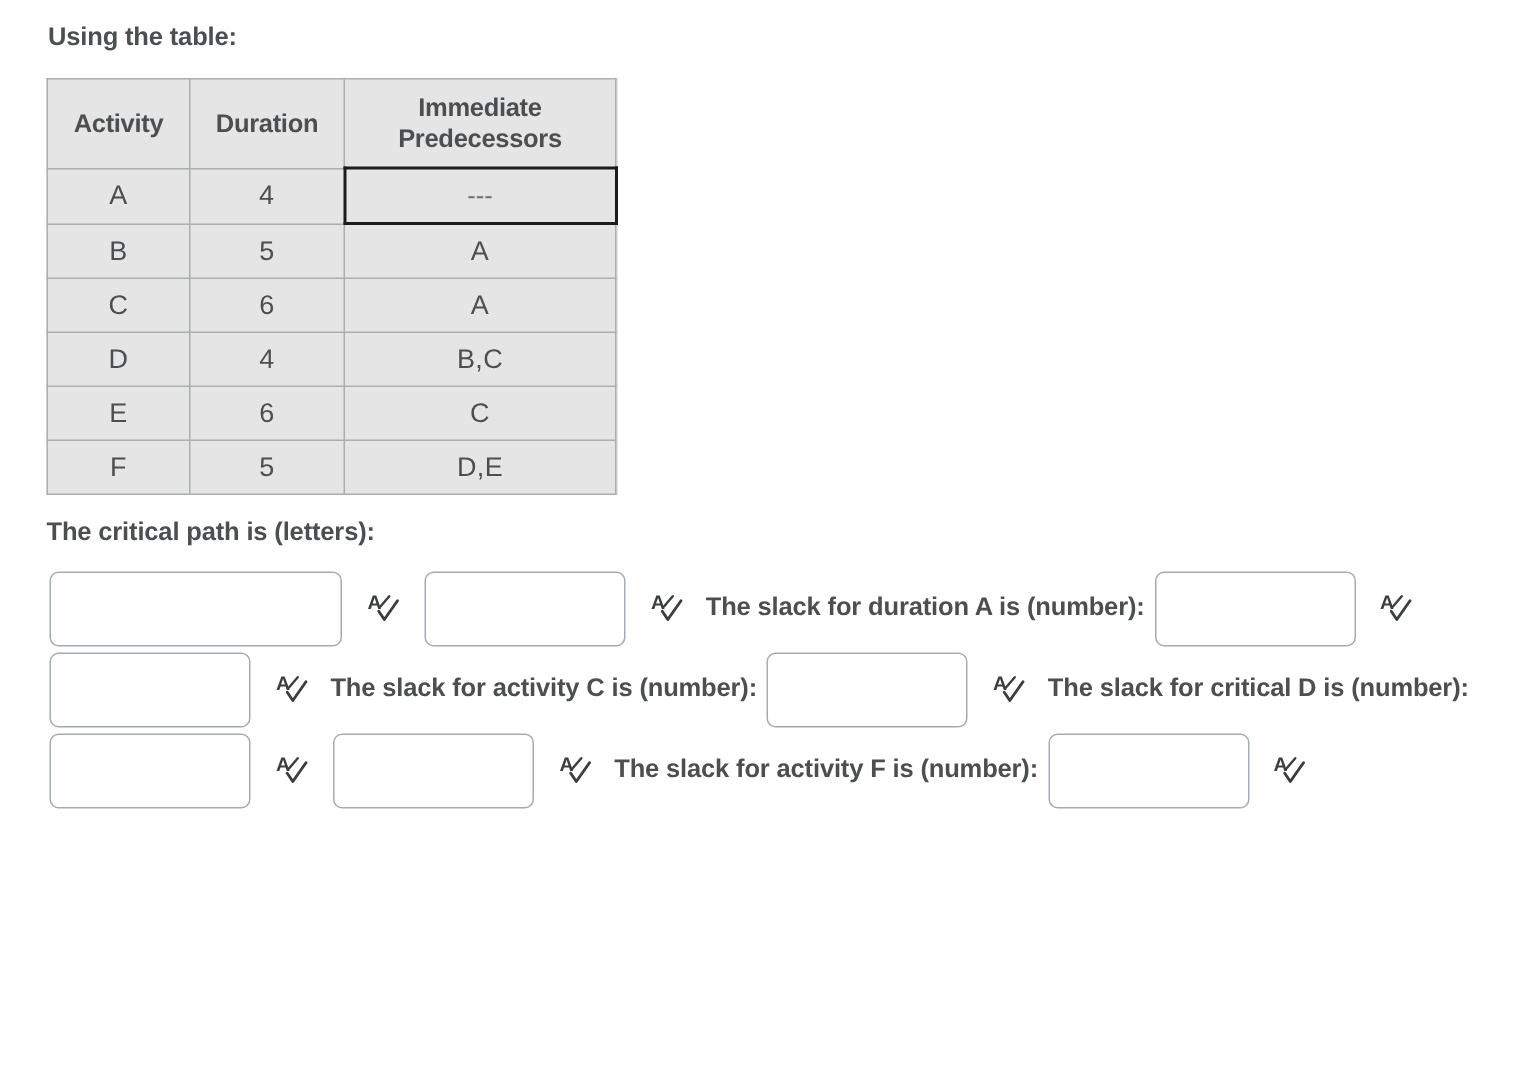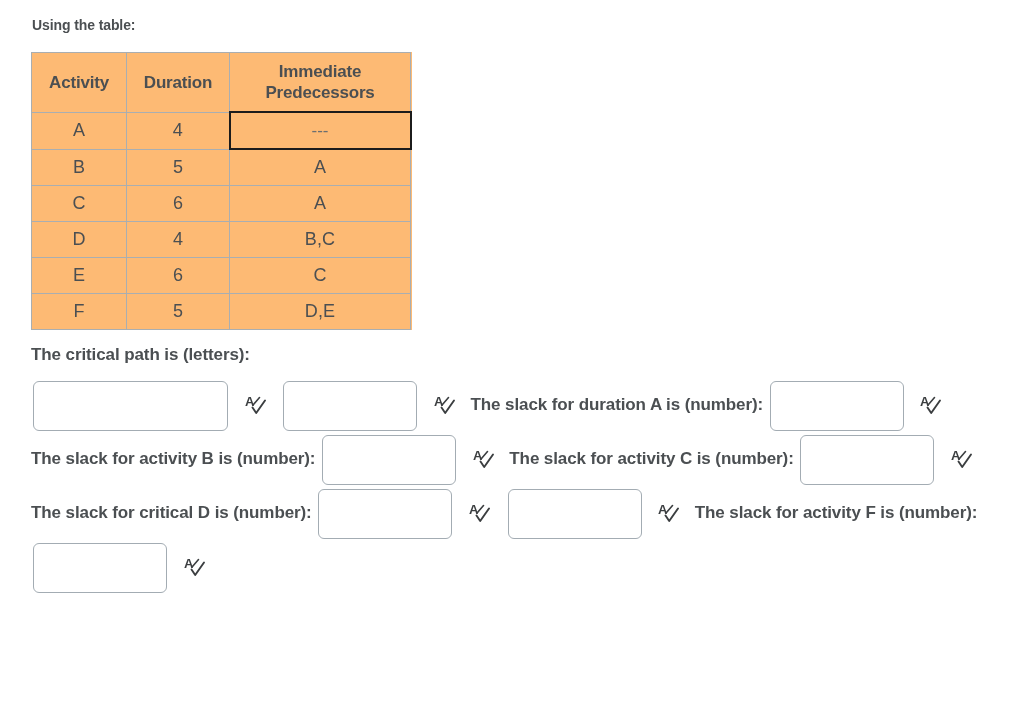--- a/index.html
+++ b/index.html
@@ -18,38 +18,38 @@
   .page {
     position: relative;
     width: 1024px;
     height: 718px;
     box-sizing: border-box;
     padding: 8px 30px 0 31px;
   }
 
   
   .intro {
-    font-size: 14px;
+    font-size: 17px;
     font-weight: bold;
     color: #4b4f52;
     letter-spacing: -0.1px;
     margin: 6px 0 16px 1px;
     line-height: 22px;
   }
 
   
   .tbl-wrap {
     margin: 0 0 0 0;
   }
   table.act-table {
     border-collapse: collapse;
     table-layout: fixed;
     font-size: 17px;
     color: #4b4f52;
-    background: #fdba74;
+    background: #e5e5e5;
   }
   table.act-table td, table.act-table th {
     border: 1px solid #a9aeb1;
     text-align: center;
     vertical-align: middle;
     padding: 0;
     font-weight: normal;
   }
   table.act-table thead th {
     font-weight: bold;
@@ -201,21 +201,20 @@
     </span>
     <span class="qtext">The slack for duration A is (number):</span>
     <input class="blank" type="text" value="" style="">
     <span class="a-check">
       <svg viewBox="0 0 26 24" width="26" height="24" aria-hidden="true">
         <text x="1" y="12" font-family="Liberation Sans, sans-serif" font-size="13" font-weight="bold" fill="#3b3e40">A</text>
         <path d="M9.5 10.5 L15.5 3.5" stroke="#3b3e40" stroke-width="1.6" fill="none" stroke-linecap="round"></path>
         <path d="M8.5 13.5 L12.2 19 L21 6.5" stroke="#3b3e40" stroke-width="1.9" fill="none" stroke-linecap="round" stroke-linejoin="round"></path>
       </svg>
     </span>
-    <span class="qtext">The slack for activity B is (number):</span>
     <input class="blank" type="text" value="" style="">
     <span class="a-check">
       <svg viewBox="0 0 26 24" width="26" height="24" aria-hidden="true">
         <text x="1" y="12" font-family="Liberation Sans, sans-serif" font-size="13" font-weight="bold" fill="#3b3e40">A</text>
         <path d="M9.5 10.5 L15.5 3.5" stroke="#3b3e40" stroke-width="1.6" fill="none" stroke-linecap="round"></path>
         <path d="M8.5 13.5 L12.2 19 L21 6.5" stroke="#3b3e40" stroke-width="1.9" fill="none" stroke-linecap="round" stroke-linejoin="round"></path>
       </svg>
     </span>
     <span class="qtext">The slack for activity C is (number):</span>
     <input class="blank" type="text" value="" style="">

